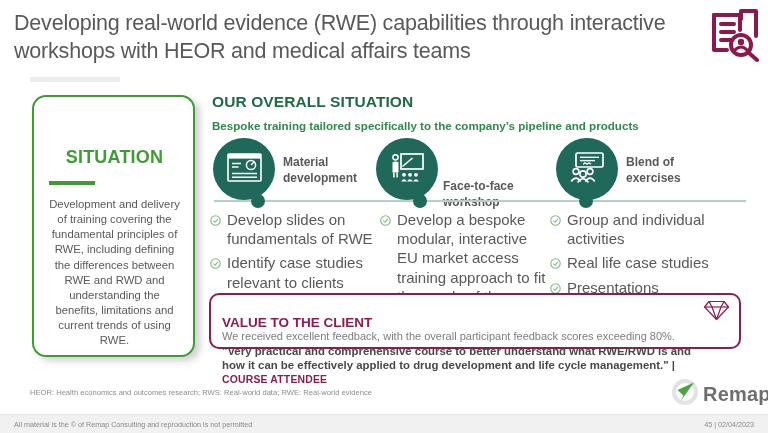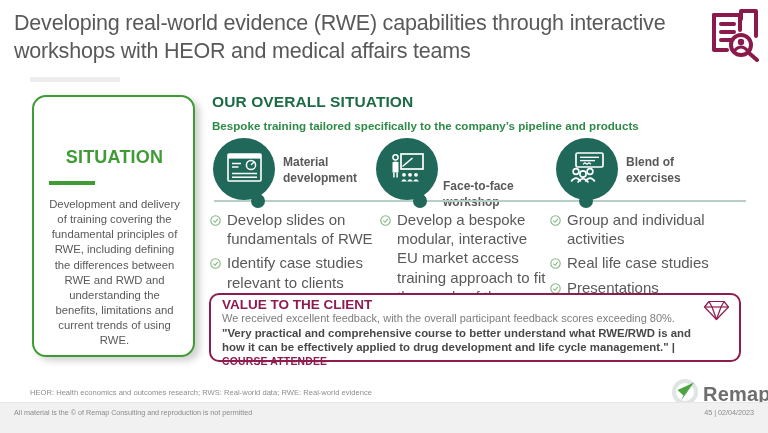--- a/index.html
+++ b/index.html
@@ -45,35 +45,35 @@
   .dot-1 { left:251px; } .dot-2 { left:413px; } .dot-3 { left:579px; }
 
   .bullets-col { position:absolute; top:210px; }
   .col-1 { left:210px; width:165px; } .col-2 { left:380px; width:170px; } .col-3 { left:550px; width:178px; }
   .bullet { display:flex; margin-bottom:5px; }
   .bullet .check { flex:0 0 auto; margin:2px 6px 0 0; }
   .bullet-text { font-size:15px; color:#595959; line-height:1.28; }
 
   
   .value-box {
-    position:absolute; left:209px; top:293px; width:532px; height:69px;
+    position:absolute; left:209px; top:293px; width:532px; height:56px;
     border:2.5px solid #8e1c4e; border-radius:10px; background:#fff;
-    padding:2px 36px 0 11px;
+    padding:20px 36px 0 11px;
   }
   .value-heading { font-size:13.5px; font-weight:bold; color:#8e1c4e; }
   .value-line1 { font-size:11px; color:#7d7d7d; line-height:1.25; }
   .value-quote-line { font-size:11.4px; font-weight:bold; color:#484848; line-height:1.25; }
   .value-attr { color:#8e1c4e; font-weight:bold; font-size:10.4px; letter-spacing:0.2px; }
   .gem-icon { position:absolute; right:9px; top:5px; }
 
   
   .footnote { position:absolute; left:30px; top:388px; font-size:7.6px; color:#8c8c8c; }
   .logo { position:absolute; left:671px; top:378px; display:flex; align-items:center; }
   .logo-text { font-size:20px; color:#6e6e6e; font-weight:600; margin-left:4px; letter-spacing:0.2px; }
-  .bottom-bar { position:absolute; left:0; bottom:0; width:768px; height:31px; background:#f1f1f1; border-top:1px solid #e6e6e6; }
+  .bottom-bar { position:absolute; left:0; bottom:0; width:768px; height:19px; background:#f1f1f1; border-top:1px solid #e6e6e6; }
   .copyright { position:absolute; left:14px; top:5px; font-size:7.2px; color:#8a8a8a; }
   .page-info { position:absolute; right:14px; top:5px; font-size:7.2px; color:#8a8a8a; }
 </style>
 </head>
 <body>
 
 <div class="title">Developing real-world evidence (RWE) capabilities through interactive workshops with HEOR and medical affairs teams</div>
 <div class="title-divider"></div>
 
 <div class="title-icon">

